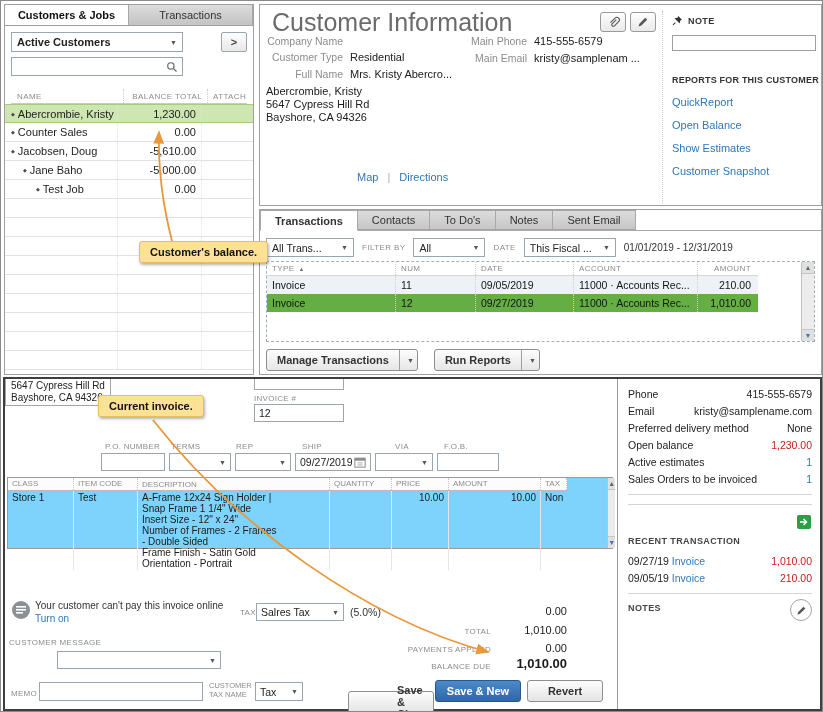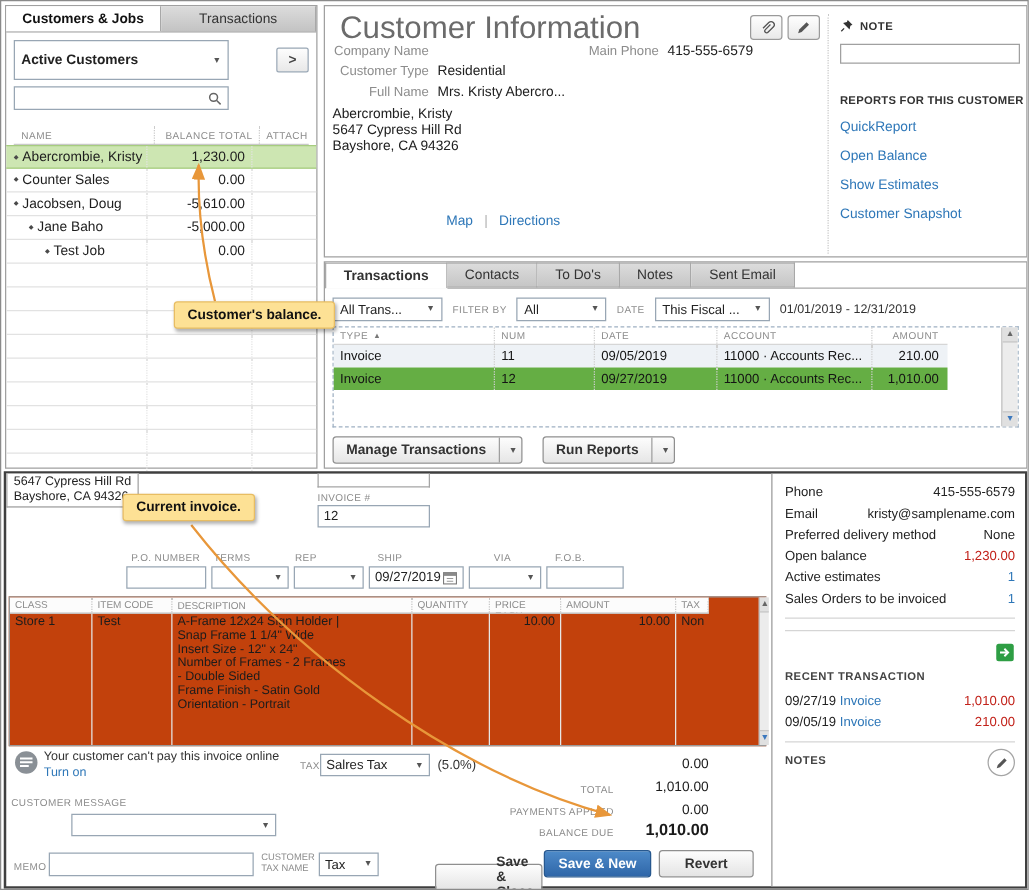--- a/index.html
+++ b/index.html
@@ -12,21 +12,21 @@
 
   
   .left-panel { left:3px; top:3px; width:250px; height:371px; }
   .lp-tabs { display:flex; height:21px; border-bottom:1px solid #a0a0a0; }
   .lp-tab { flex:1; display:flex; align-items:center; justify-content:center; font-size:11px; color:#333;
             background:linear-gradient(#dcdcdc,#c3c3c3); border-right:1px solid #a8a8a8; cursor:pointer; }
   .lp-tab.active { background:#fff; font-weight:bold; color:#111; }
   .lp-controls { padding:6px 6px 0 6px; }
   .lp-row1 { display:flex; align-items:center; justify-content:space-between; margin-bottom:5px; }
   .select { display:flex; align-items:center; justify-content:space-between; background:#fff; border:1px solid #98a6b4;
-            height:32px; font-size:11px; padding:0 5px; color:#222; cursor:pointer; }
+            height:20px; font-size:11px; padding:0 5px; color:#222; cursor:pointer; }
   .lp-select { width:172px; font-weight:bold; }
   .expand-btn { width:26px; height:20px; border:1px solid #98a6b4; border-radius:2px; background:linear-gradient(#fdfdfd,#e8e8e8);
             display:flex; align-items:center; justify-content:center; font-size:11px; font-weight:bold; color:#444; cursor:pointer; }
   .search-box { width:172px; height:19px; border:1px solid #98a6b4; background:#fff; display:flex; align-items:center;
             justify-content:flex-end; padding:0 4px; cursor:text; }
   .lp-header { display:flex; height:15px; align-items:center; border-bottom:1px solid #c9c9c9; margin-top:13px; }
   .cn { flex:0 0 112px; padding-left:6px; overflow:hidden; white-space:nowrap; }
   .cb { flex:0 0 84px; height:100%; display:flex; align-items:center; justify-content:flex-end; padding-right:5px; border-left:1px dotted #cccccc; }
   .ca { flex:1; height:100%; display:flex; align-items:center; padding-left:5px; border-left:1px dotted #cccccc; }
   .cust-row { display:flex; height:19px; align-items:center; border-bottom:1px solid #e2e2e2; font-size:11px; color:#1d1d1d; cursor:pointer; }
@@ -89,21 +89,21 @@
   
   .inv-window { position:absolute; left:2px; top:376px; width:819px; height:334px; border:2px solid #3f3f3f; background:#fff; }
   .inv-form { position:absolute; left:0; top:0; width:612px; height:100%; }
   .past-due { position:absolute; left:14px; top:8px; font-size:11px; font-weight:bold; color:#e03a2a; letter-spacing:.5px; }
   .cut-box { position:absolute; left:249px; top:0; width:90px; height:11px; border:1px solid #a5a5a5; border-top:none; background:#fff; }
   .addr-box { position:absolute; top:0; border:1px solid #a5a5a5; border-top:none; background:#fff; font-size:10px; color:#222;
             padding:1px 5px; line-height:12px; }
   .ibox { position:absolute; border:1px solid #98a6b4; background:#fff; height:18px; font-size:10.5px; color:#222;
             display:flex; align-items:center; justify-content:space-between; padding:0 4px; }
   .flab { position:absolute; font-size:8px; color:#8c8c8c; letter-spacing:.3px; }
-  .items-table { position:absolute; left:2px; top:98px; width:606px; height:120px; border:1px solid #9a9a9a; display:flex; background:#c2410c;gap:40px; }
+  .items-table { position:absolute; left:2px; top:98px; width:606px; height:72px; border:1px solid #9a9a9a; display:flex; background:#7dd3fc;gap:40px; }
   .it-main { flex:1; display:flex; flex-direction:column; }
   .it-head { display:flex; height:13px; align-items:center; border-bottom:1px solid #bbbbbb; background:#fcfcfc; }
   .it-head .ic { font-size:8px; color:#8c8c8c; border-right:1px dotted #c6c6c6; padding-top:1px; }
   .it-body { flex:1; display:flex; }
   .ic { height:100%; border-right:1px solid #e6e6e6; padding:1px 4px; font-size:10px; color:#1c1c1c; overflow:hidden; }
   .w-class { flex:0 0 66px; } .w-item { flex:0 0 64px; } .w-desc { flex:0 0 192px; line-height:11px; }
   .w-qty { flex:0 0 62px; } .w-price { flex:0 0 57px; text-align:right; } .w-amt { flex:0 0 92px; text-align:right; }
   .w-tax { flex:1; border-right:none; }
   .it-head .w-price, .it-head .w-amt { text-align:left; }
   .cant-pay-icon { position:absolute; left:6px; top:221px; }
@@ -267,20 +267,24 @@
           <div>Abercrombie, Kristy</div>
           <div>5647 Cypress Hill Rd</div>
           <div>Bayshore, CA 94326</div>
         </div>
       </div>
     </div>
     <div class="ci-grid2">
       <div class="ci-row">
           <div class="ci-l">Main Phone</div>
           <div class="ci-v">415-555-6579</div>
+        </div>
+      <div class="ci-row">
+          <div class="ci-l">Main Email</div>
+          <div class="ci-v link">kristy@samplenam ...</div>
         </div>
     </div>
     <div class="ci-maps">
       <span class="link">Map</span>
       <span class="ci-sep">|</span>
       <span class="link">Directions</span>
     </div>
     <div class="ci-note-col">
       <div class="note-head">
         <svg width="11" height="11" viewBox="0 0 16 16">

